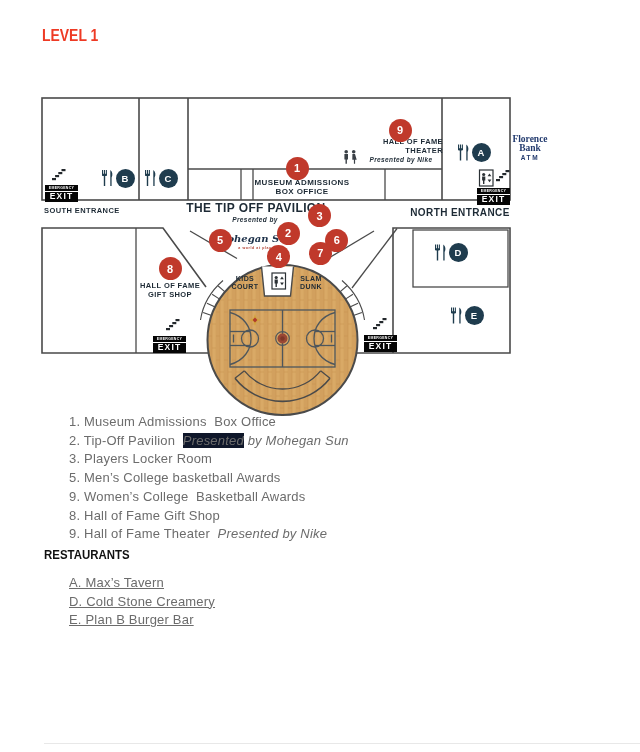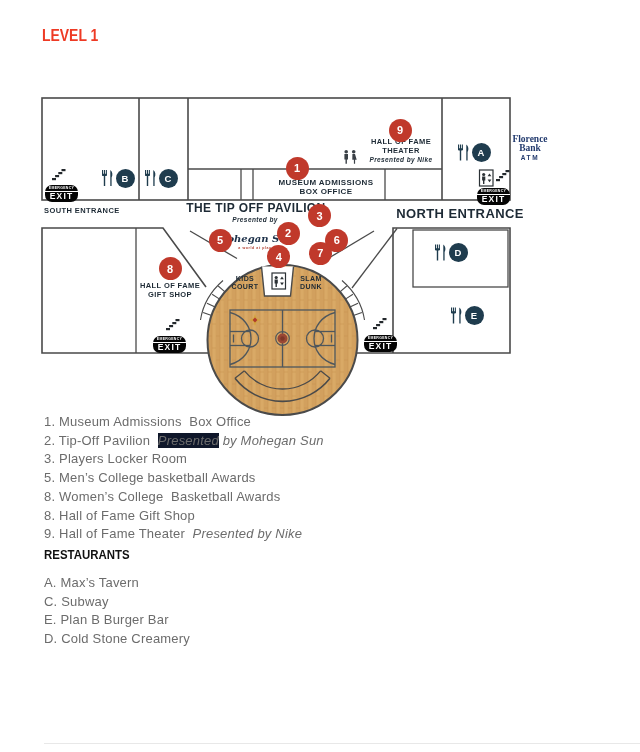--- a/index.html
+++ b/index.html
@@ -9,40 +9,40 @@
       color:#ee3a24;letter-spacing:0;transform:scaleX(.82);transform-origin:left top;}
   .map-svg{position:absolute;left:0;top:90px;}
   .maplabel{position:absolute;color:#1d2a35;font-weight:bold;text-align:center;
       line-height:1.14;letter-spacing:.4px;}
   .ctr{transform:translateX(-50%);}
   .ital{font-style:italic;font-weight:700;}
   .marker{position:absolute;border-radius:50%;color:#fff;display:flex;align-items:center;
       justify-content:center;font-weight:bold;z-index:5;}
   .marker.red{width:23px;height:23px;background:#c0392b;font-size:11px;}
   .marker.navy{width:19px;height:19px;background:#1f3c4e;font-size:9.5px;}
-  .exit{position:absolute;background:#050505;color:#fff;text-align:center;width:33px;z-index:4;border-radius:7px;}
+  .exit{position:absolute;background:#050505;color:#fff;text-align:center;width:33px;z-index:4;}
   .exit .l1{font-size:3.5px;letter-spacing:.3px;line-height:5px;padding-top:1px;
       border-bottom:.5px solid #fff;font-weight:bold;}
   .exit .l2{font-size:8.5px;font-weight:800;line-height:9.5px;letter-spacing:1.2px;}
   .florence{position:absolute;left:530px;top:135px;transform:translateX(-50%);
       text-align:center;color:#223a6e;}
   .florence .fb{font-family:"Liberation Serif",serif;font-weight:bold;font-size:9.5px;line-height:8.5px;}
   .florence .atm{font-size:6.5px;font-weight:800;letter-spacing:1.6px;margin-top:2px;}
   .mohegan-script{position:absolute;left:255px;top:233px;transform:translateX(-50%);
       font-family:"DejaVu Serif",serif;font-style:italic;font-weight:bold;font-size:10px;
       color:#1c3048;white-space:nowrap;}
   .mohegan-tag{position:absolute;left:255px;top:246px;transform:translateX(-50%);
       font-size:3.5px;font-weight:bold;letter-spacing:.6px;color:#b03a2b;white-space:nowrap;}
   .legend{position:absolute;left:44px;top:413px;width:570px;color:#6c6c6c;}
-  .legend-row{font-size:13px;line-height:18.7px;white-space:pre-wrap;letter-spacing:.2px;}
+  .legend-row{font-size:13px;line-height:18.7px;white-space:pre-wrap;letter-spacing:.2px;margin-left:25px;}
   .legend-row .hl{background:#0f172a;font-style:italic;}
   .legend-row .it{font-style:italic;text-align:center;}
   .rest-header{font-size:13px;font-weight:800;color:#101010;margin-top:4px;line-height:14px;
       transform:scaleX(.88);transform-origin:left;letter-spacing:0;}
-  .rest-list{margin-top:12px;}
+  .rest-list{margin-top:12px;text-decoration:underline;}
   .bottom-line{position:absolute;left:44px;top:743px;width:596px;height:1px;background:#e8e8e8;}
 </style>
 </head>
 <body>
 
 <div>
 
   <div class="page-title">LEVEL 1</div>
 
   <div>
@@ -171,23 +171,23 @@
       <use href="#forkknife" x="435" y="154.5"></use>
       <use href="#forkknife" x="451" y="217.5"></use>
 
       <g transform="translate(255,230)">
         <path d="M0,-6 L1.6,-1.6 L6,0 L1.6,1.6 L0,6 L-1.6,1.6 L-6,0 L-1.6,-1.6 Z" fill="#d4a43c"></path>
         <path d="M0,-2.4 L2.4,0 L0,2.4 L-2.4,0 Z" fill="#b03a2b"></path>
       </g>
     </svg>
 
     <div class="maplabel" style="left:44px;top:207px;font-size:7.5px;">SOUTH ENTRANCE</div>
-    <div class="maplabel ctr" style="left:460px;top:207px;font-size:13px;">NORTH ENTRANCE</div>
-    <div class="maplabel ctr" style="left:302px;top:178px;width:110px;font-size:8px;margin-left:24px;">MUSEUM ADMISSIONS BOX OFFICE</div>
-    <div class="maplabel ctr" style="left:401px;top:138px;width:84px;font-size:7.5px;">HALL OF FAME THEATER</div>
+    <div class="maplabel ctr" style="left:460px;top:207px;font-size:10px;">NORTH ENTRANCE</div>
+    <div class="maplabel ctr" style="left:302px;top:178px;width:110px;font-size:8px;">MUSEUM ADMISSIONS BOX OFFICE</div>
+    <div class="maplabel ctr" style="left:401px;top:138px;width:84px;font-size:7.5px;text-align:right;">HALL OF FAME THEATER</div>
     <div class="maplabel ctr ital" style="left:401px;top:155.5px;font-size:6.5px;white-space:nowrap;">Presented by Nike</div>
     <div class="maplabel ctr" style="left:256px;top:202px;font-size:12px;white-space:nowrap;">THE TIP OFF PAVILION</div>
     <div class="maplabel ctr ital" style="left:255px;top:215.5px;font-size:6.5px;white-space:nowrap;">Presented by</div>
     <div class="mohegan-script">Mohegan Sun</div>
     <div class="mohegan-tag">a world at play</div>
     <div class="maplabel ctr" style="left:170px;top:282px;width:68px;font-size:7.5px;">HALL OF FAME GIFT SHOP</div>
     <div class="maplabel ctr" style="left:245px;top:275px;width:44px;font-size:7px;">KIDS COURT</div>
     <div class="maplabel ctr" style="left:311px;top:275px;width:44px;font-size:7px;">SLAM DUNK</div>
 
     <div class="florence">
@@ -230,28 +230,27 @@
     <div class="marker navy" style="left:158.5px;top:168.5px;">C</div>
     <div class="marker navy" style="left:448.5px;top:243px;">D</div>
     <div class="marker navy" style="left:464.5px;top:306px;">E</div>
   </div>
 
   <div class="legend">
     <div class="legend-row"><span>1. Museum Admissions  Box Office</span><span class="hl"></span><span class="it"></span></div>
     <div class="legend-row"><span>2. Tip-Off Pavilion  </span><span class="hl">Presented</span><span class="it"> by Mohegan Sun</span></div>
     <div class="legend-row"><span>3. Players Locker Room</span><span class="hl"></span><span class="it"></span></div>
     <div class="legend-row"><span>5. Men’s College basketball Awards</span><span class="hl"></span><span class="it"></span></div>
-    <div class="legend-row"><span>8. Women’s College  Basketball Awards</span><span class="hl"></span><span class="it"></span></div>
+    <div class="legend-row"><span>9. Women’s College  Basketball Awards</span><span class="hl"></span><span class="it"></span></div>
     <div class="legend-row"><span>8. Hall of Fame Gift Shop</span><span class="hl"></span><span class="it"></span></div>
     <div class="legend-row"><span>9. Hall of Fame Theater  </span><span class="hl"></span><span class="it">Presented by Nike</span></div>
 
     <div class="rest-header">RESTAURANTS</div>
 
     <div class="rest-list">
       <div class="legend-row">A. Max’s Tavern</div>
-      <div class="legend-row">C. Subway</div>
+      <div class="legend-row">D. Cold Stone Creamery</div>
       <div class="legend-row">E. Plan B Burger Bar</div>
-      <div class="legend-row">D. Cold Stone Creamery</div>
     </div>
   </div>
 
   <div class="bottom-line"></div>
 </div>
 
 </body></html>

